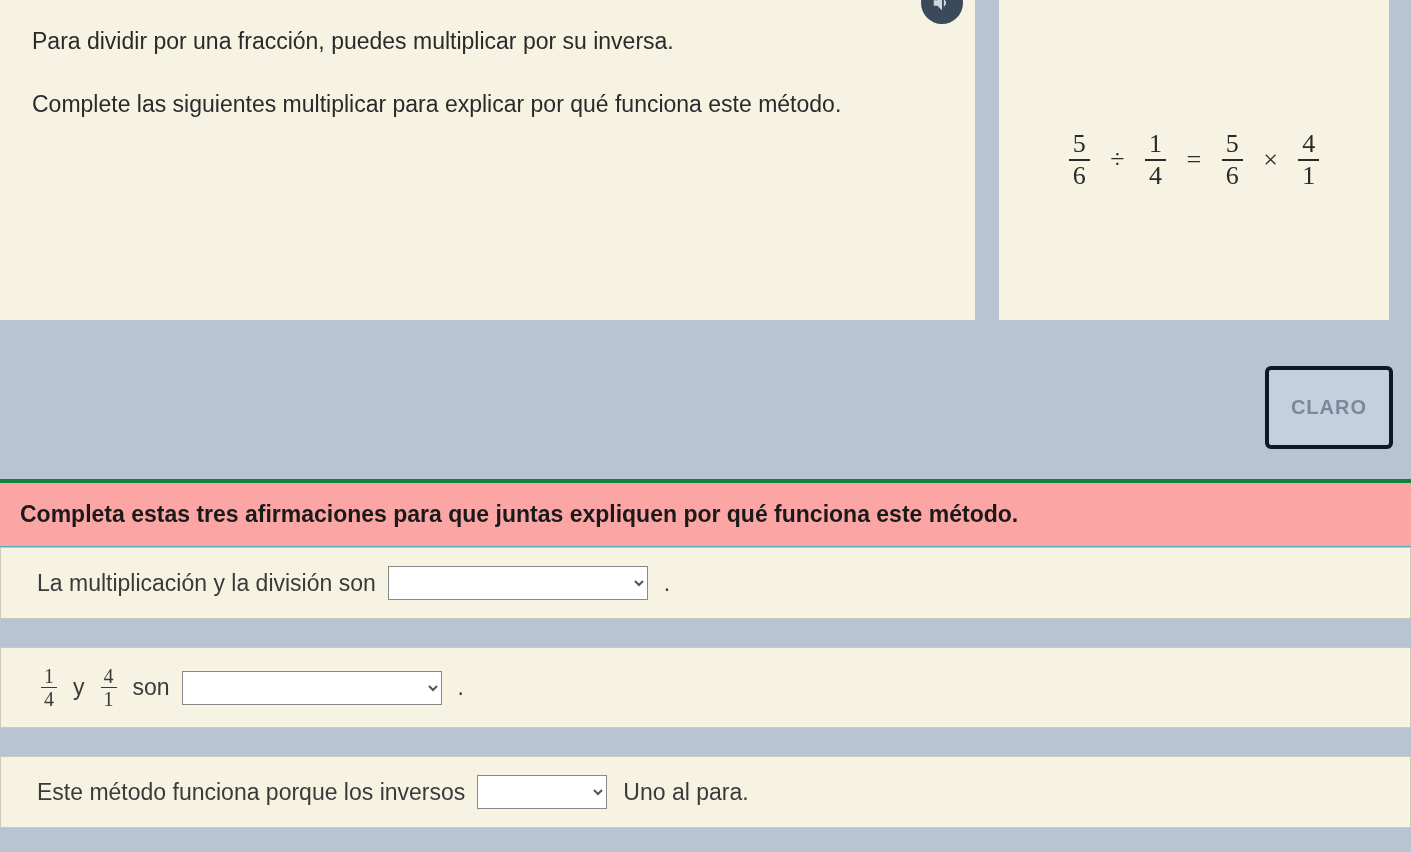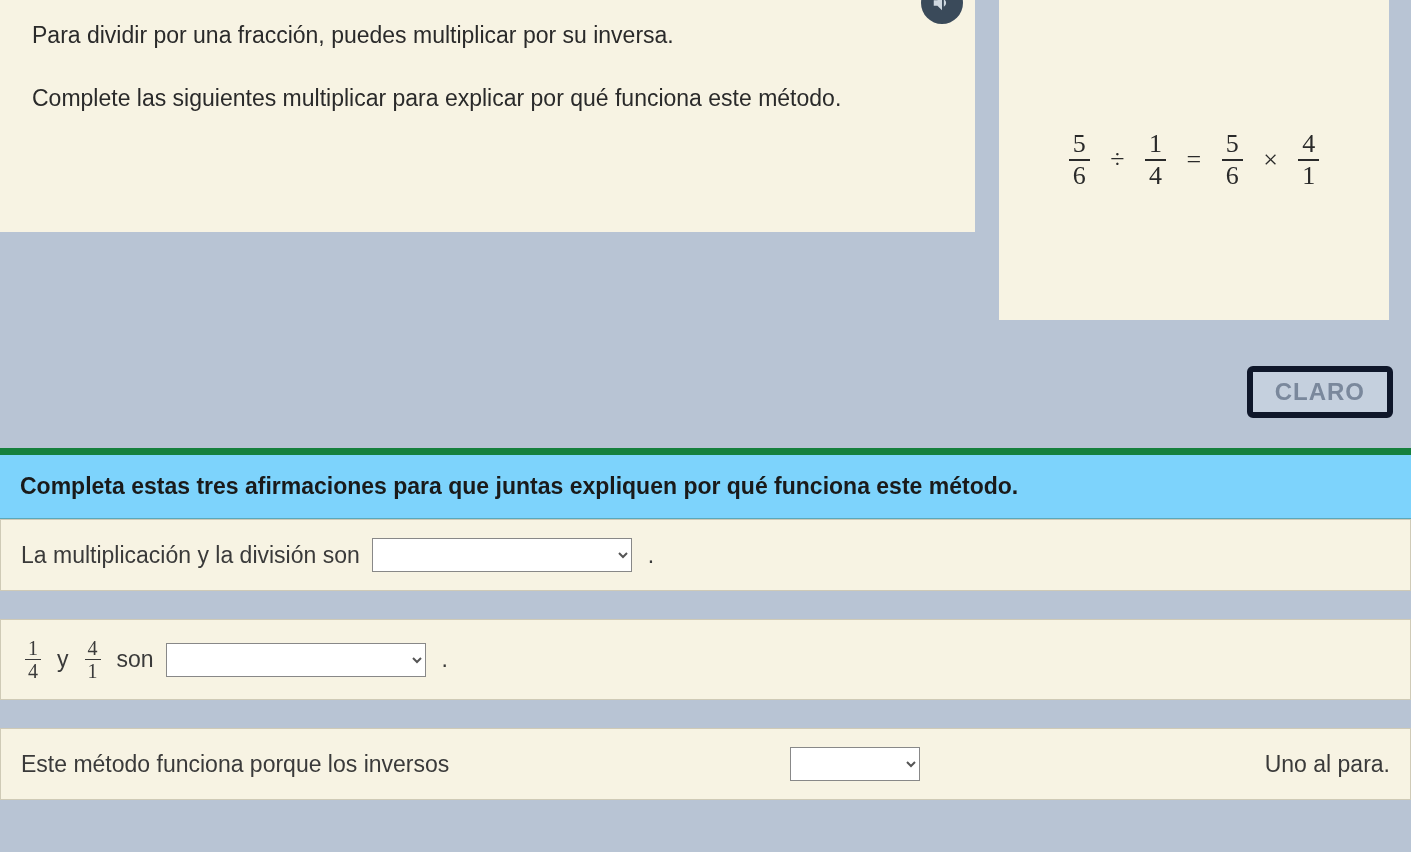--- a/index.html
+++ b/index.html
@@ -12,22 +12,22 @@
       position: relative;
     }
     .top-section {
       display: flex;
       gap: 24px;
       padding: 0 0 18px 0;
     }
     .question-panel {
       background: #f7f3e3;
       width: 975px;
-      height: 232px;
-      padding: 18px 32px;
+      height: 320px;
+      padding: 24px 32px;
       font-size: 23px;
       color: #2a2a2a;
       line-height: 1.5;
       position: relative;
     }
     .question-panel p { margin-bottom: 28px; }
     .audio-btn {
       position: absolute;
       top: -18px;
       right: 12px;
@@ -66,42 +66,42 @@
     .op { margin: 0 10px; vertical-align: middle; }
     .equation-panel .op, .row .op { display: inline-block; }
     .button-row {
       display: flex;
       justify-content: flex-end;
       gap: 20px;
       padding: 28px 18px 30px 0;
     }
     .btn {
       background: #c5d0de;
-      border: 6px solid #0f172a;
+      border: 4px solid #0f172a;
       border-radius: 6px;
-      padding: 6px 22px;
-      font-size: 24px;
+      padding: 26px 22px;
+      font-size: 20px;
       color: #7a889c;
       font-weight: 600;
       letter-spacing: 1px;
       cursor: pointer;
     }
     .instruction-bar {
-      background: #7dd3fc;
-      border-top: 7px solid #15803d;
+      background: #fca5a5;
+      border-top: 4px solid #15803d;
       border-bottom: 1px solid #5aa8ba;
       padding: 18px 20px;
       font-size: 23px;
       font-weight: 600;
       color: #1a1a1a;
     }
     .statement {
       background: #f7f3e3;
       border: 1px solid #cfcab6;
-      padding: 18px 20px;
+      padding: 18px 36px;
       font-size: 23px;
       color: #3a3a3a;
       display: flex;
       align-items: center;
       gap: 12px;
       margin-bottom: 28px;
     }
     .statement .math { font-family: "Times New Roman", serif; font-size: 24px; display: inline-flex; align-items: center; }
     .statement .frac .num { border-bottom: 1.5px solid #3a3a3a; font-size: 20px; padding: 0 3px 1px 3px;}
     .statement .frac .den { font-size: 20px; padding: 1px 3px 0 3px;}
@@ -112,21 +112,21 @@
       font-size: 18px;
       color: #555;
       padding: 2px 8px;
       cursor: pointer;
     }
     .dropdown.w1 { width: 260px; }
     .dropdown.w2 { width: 260px; }
     .dropdown.w3 { width: 130px; }
     .statements-wrap { margin-top: 0; }
     .suffix { margin-left: 4px; }
-    .statement:last-child { margin-bottom: 0; justify-content: space-between; }
+    .statement:last-child { margin-bottom: 0; }
   </style>
 </head>
 <body>
 
 <div class="top-section">
   <div class="question-panel">
     <div class="audio-btn">
       <svg viewBox="0 0 24 24">
           <path d="M3 9v6h4l5 5V4L7 9H3zm13.5 3a4.5 4.5 0 0 0-2.5-4v8a4.5 4.5 0 0 0 2.5-4z"></path>
         </svg>

